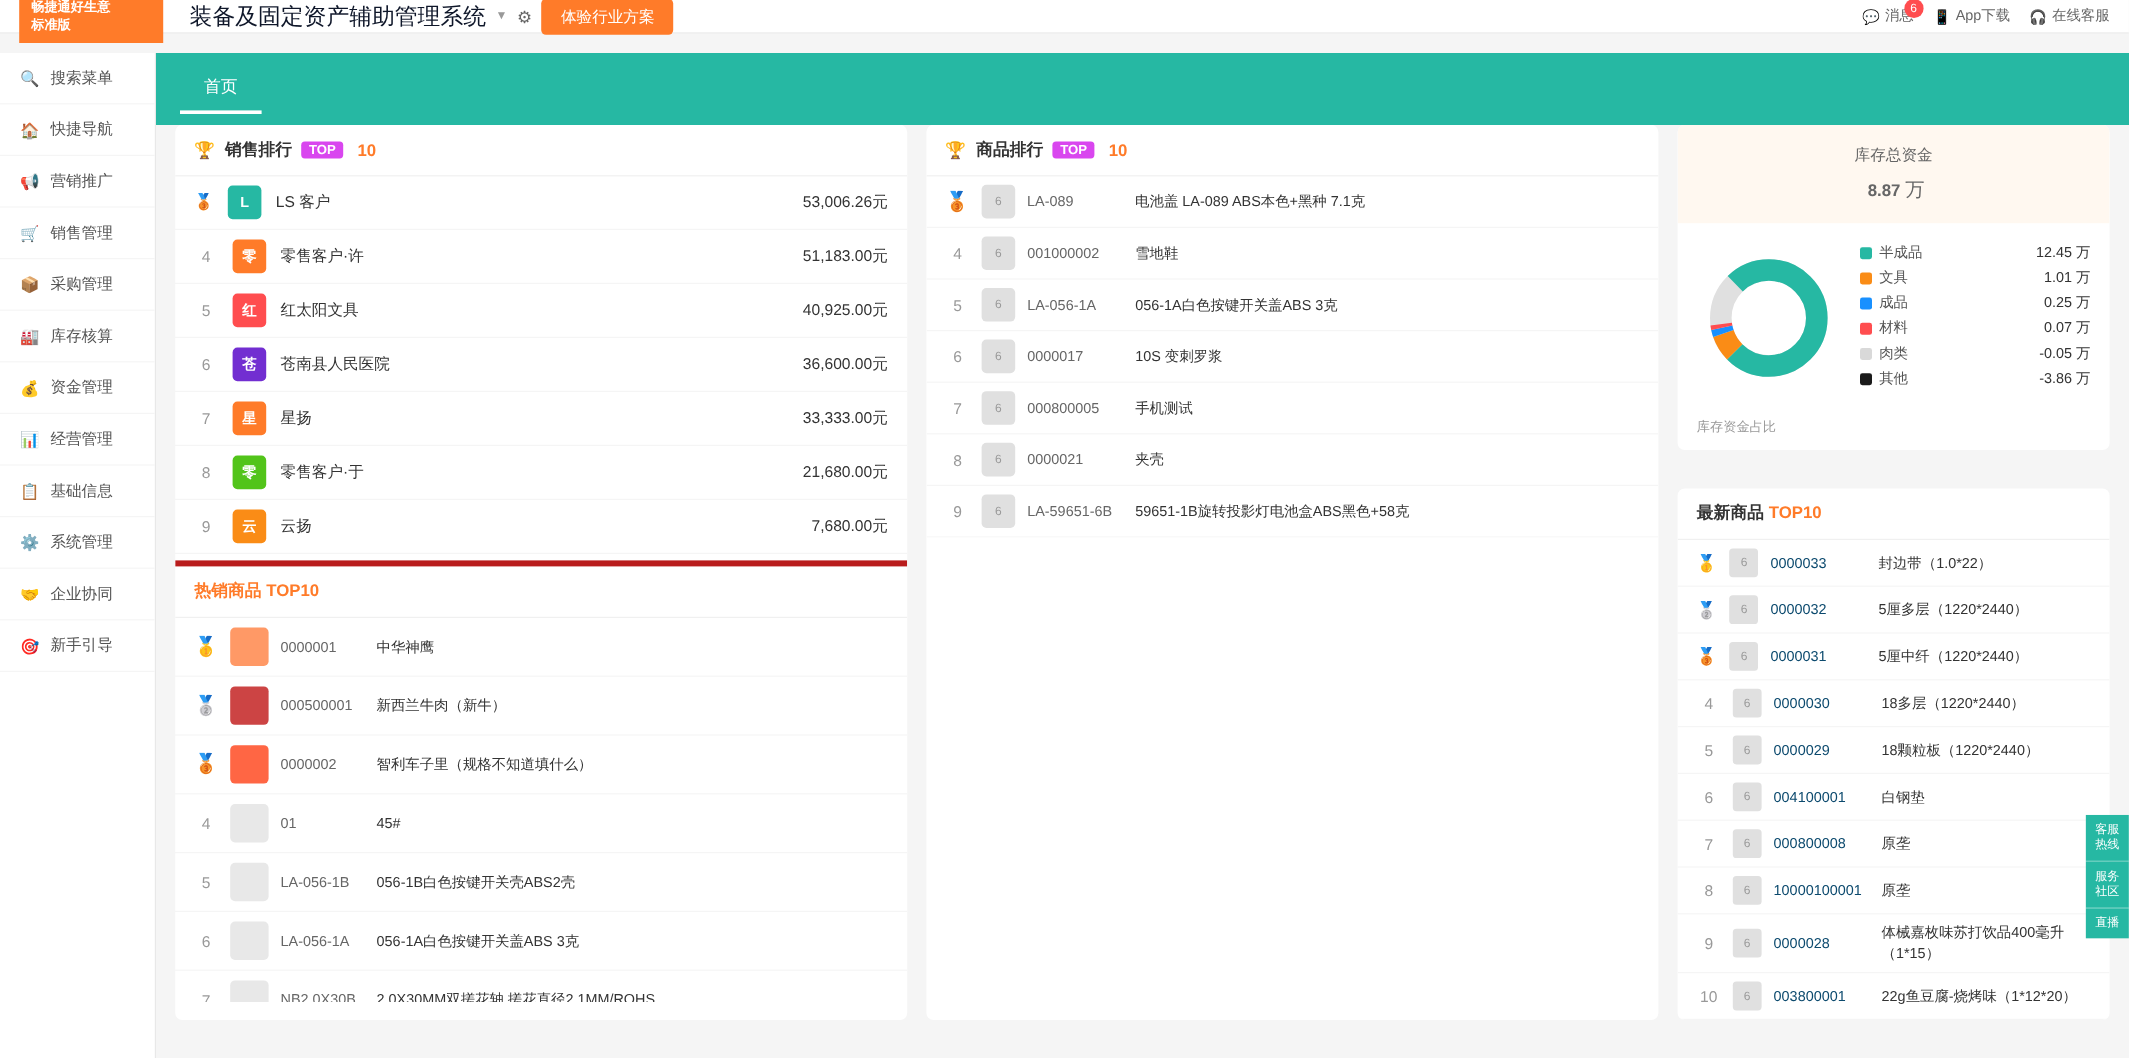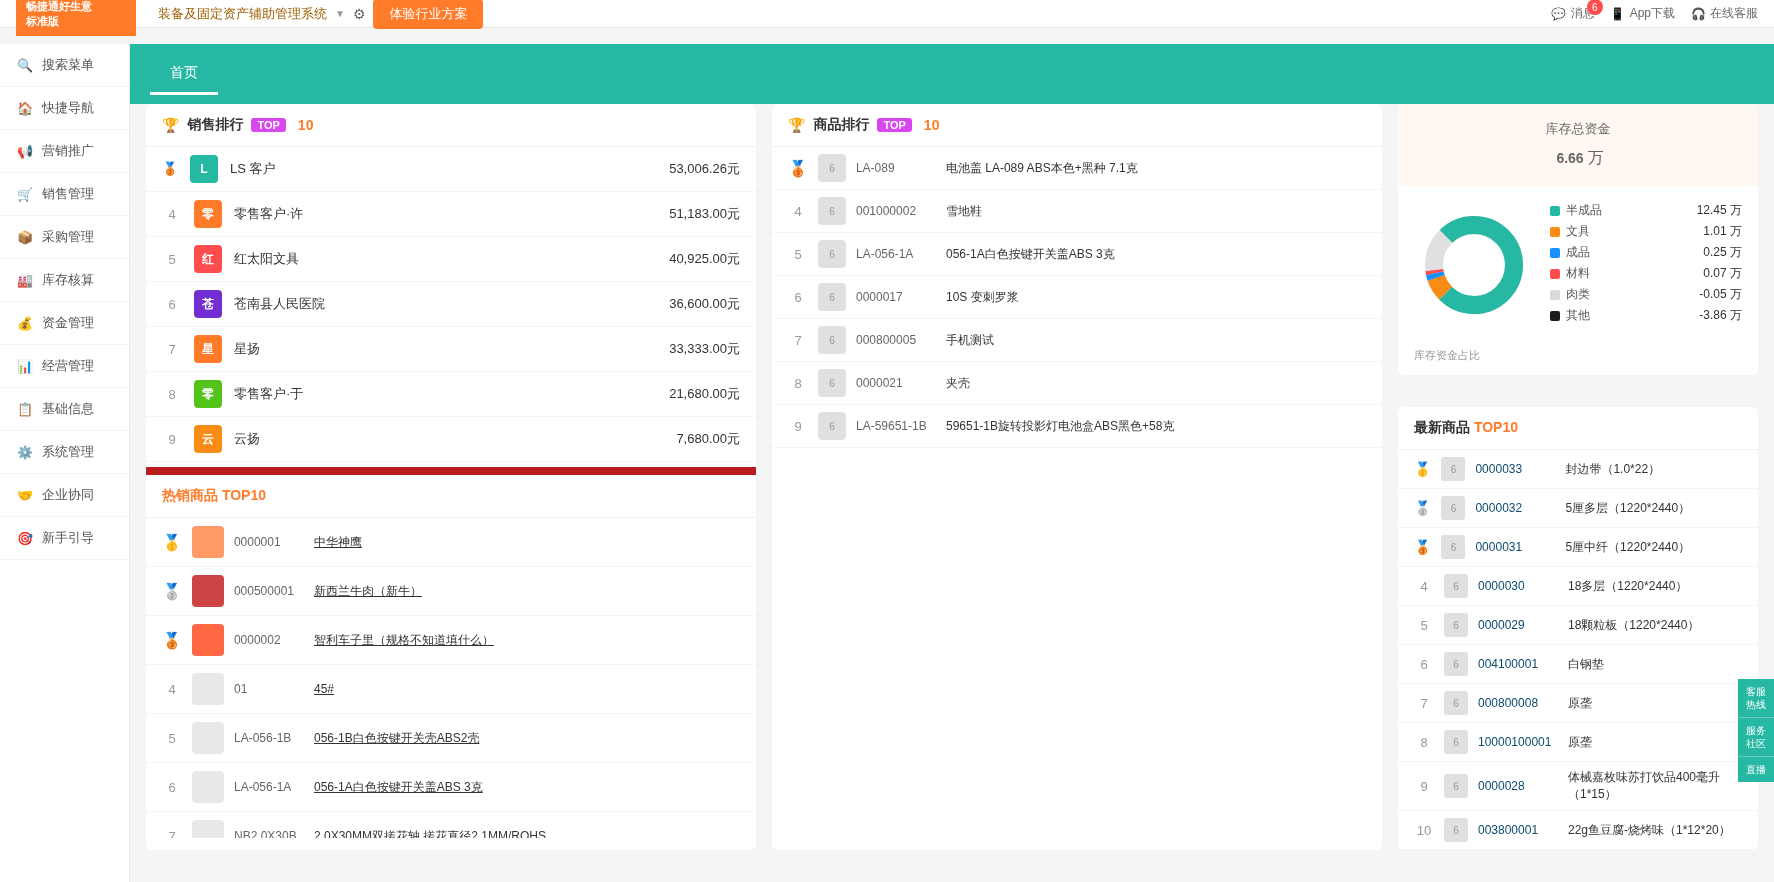--- a/index.html
+++ b/index.html
@@ -3,21 +3,21 @@
   <meta charset="utf-8">
   <style>
     * { margin: 0; padding: 0; box-sizing: border-box; }
     body { font-family: 'Microsoft YaHei', Arial, sans-serif; font-size: 13px; background: #f5f5f5; color: #333; width: 1774px; min-height: 882px; overflow-x: hidden; }
 
     
     .header { height: 28px; background: #fff; border-bottom: 1px solid #e8e8e8; display: flex; align-items: center; padding: 0 16px; gap: 12px; position: fixed; top: 0; left: 0; right: 0; z-index: 100; }
     .header-logo { width: 120px; background: #ff7b29; height: 44px; display: flex; align-items: center; padding: 0 10px; color: #fff; font-size: 12px; font-weight: bold; flex-shrink: 0; }
     .header-logo-text { font-size: 11px; line-height: 1.3; }
     .header-system { display: flex; align-items: center; gap: 8px; flex: 1; margin-left: 10px; }
-    .system-name { font-size: 13px; color: #a16207; }
+    .system-name { font-size: 19px; color: #0f172a; }
     .system-dropdown { color: #999; font-size: 10px; cursor: pointer; }
     .system-settings { color: #666; font-size: 14px; cursor: pointer; }
     .trial-btn { background: #ff7b29; color: #fff; border: none; padding: 6px 16px; border-radius: 4px; cursor: pointer; font-size: 13px; }
     .header-right { display: flex; align-items: center; gap: 16px; margin-left: auto; }
     .header-action { display: flex; align-items: center; gap: 4px; color: #666; cursor: pointer; font-size: 12px; position: relative; }
     .badge { background: #ff4d4f; color: #fff; border-radius: 10px; font-size: 10px; padding: 0 4px; min-width: 16px; height: 16px; display: flex; align-items: center; justify-content: center; position: absolute; top: -6px; right: -8px; }
 
     
     .sidebar { width: 130px; background: #fff; position: fixed; left: 0; top: 44px; bottom: 0; overflow-y: auto; border-right: 1px solid #e8e8e8; z-index: 99; }
     .sidebar-item { display: flex; align-items: center; gap: 8px; padding: 12px 16px; cursor: pointer; color: #555; font-size: 13px; border-bottom: 1px solid #f5f5f5; }
@@ -71,21 +71,21 @@
     .new-products { background: #fff; border-radius: 6px; margin-top: 16px; overflow: hidden; }
     .new-product-item { display: flex; align-items: center; padding: 7px 16px; border-bottom: 1px solid #f5f5f5; gap: 10px; }
     .new-rank { width: 20px; text-align: center; color: #999; font-size: 13px; }
     .new-icon { width: 24px; height: 24px; border-radius: 3px; background: #e0e0e0; display: flex; align-items: center; justify-content: center; font-size: 10px; color: #999; flex-shrink: 0; }
     .new-code { color: #0c4a6e; font-size: 12px; width: 80px; flex-shrink: 0; }
     .new-name { flex: 1; font-size: 12px; color: #333; }
     .hot-product-item { display: flex; align-items: center; padding: 8px 16px; border-bottom: 1px solid #f5f5f5; gap: 10px; }
     .hot-rank { width: 20px; text-align: center; color: #999; font-size: 13px; }
     .hot-thumb { width: 32px; height: 32px; border-radius: 4px; background: #e8e8e8; flex-shrink: 0; overflow: hidden; display: flex; align-items: center; justify-content: center; }
     .hot-code { color: #666; font-size: 12px; width: 70px; flex-shrink: 0; }
-    .hot-name { flex: 1; font-size: 12px; color: #333; text-decoration: underline; }
+    .hot-name { flex: 1; font-size: 12px; color: #333; }
 
     
     .float-btns { position: fixed; right: 0; bottom: 100px; display: flex; flex-direction: column; z-index: 200; }
     .float-btn { background: #26b8a3; color: #fff; width: 36px; padding: 6px 4px; text-align: center; font-size: 10px; cursor: pointer; border-bottom: 1px solid rgba(255,255,255,0.3); line-height: 1.3; }
     .float-btn:last-child { border-bottom: none; }
     .col-left { display: flex; flex-direction: column; gap: 0; }
     .col-mid { display: flex; flex-direction: column; gap: 0; }
     .col-right { display: flex; flex-direction: column; gap: 16px; }
 
     .scrollbar-area { max-height: 320px; overflow-y: auto; }
@@ -238,21 +238,21 @@
     <span class="rank-amount">7,680.00元</span>
   </div>
         <div class="rank-item">
     
     
     
     
   </div>
       </div>
 
-    <div class="panel-header" style="margin-top:0; border-top: 8px solid #b91c1c;">
+    <div class="panel-header" style="margin-top:0; border-top: 5px solid #b91c1c;">
       <span class="section-title orange">热销商品 TOP10</span>
     </div>
     <div class="scrollbar-area" id="hot-products-list">
         <div class="hot-product-item">
     <span style="font-size:16px;">🥇</span>
     <div class="hot-thumb" style="background:#ff9966"></div>
     <span class="hot-code">0000001</span>
     <span class="hot-name">中华神鹰</span>
   </div>
         <div class="hot-product-item">
@@ -334,33 +334,33 @@
   </div>
         <div class="product-item">
     <span class="product-rank">8</span>
     <div class="product-icon">6</div>
     <span class="product-code">0000021</span>
     <span class="product-name">夹壳</span>
   </div>
         <div class="product-item">
     <span class="product-rank">9</span>
     <div class="product-icon">6</div>
-    <span class="product-code">LA-59651-1B</span>
+    <span class="product-code">LA-59651-6B</span>
     <span class="product-name">59651-1B旋转投影灯电池盒ABS黑色+58克</span>
   </div>
       </div>
   </div>
 
   <div class="col-right">
 
     <div class="inventory-panel panel">
       <div class="inventory-header">
         <div class="inventory-title">库存总资金</div>
         <div class="inventory-amount">
-          <span>6.66</span><span style="font-size:16px; font-weight:normal;">万</span>
+          <span>8.87</span><span style="font-size:16px; font-weight:normal;">万</span>
         </div>
       </div>
       <div class="chart-container">
         <div class="donut-chart">
           <svg width="120" height="120" viewBox="0 0 120 120">
 
             <circle cx="60" cy="60" r="40" fill="none" stroke="#e0e0e0" stroke-width="18"></circle>
 
             <circle cx="60" cy="60" r="40" fill="none" stroke="#26b8a3" stroke-width="18" stroke-dasharray="188 63" stroke-dashoffset="31" transform="rotate(-90 60 60)"></circle>
 

